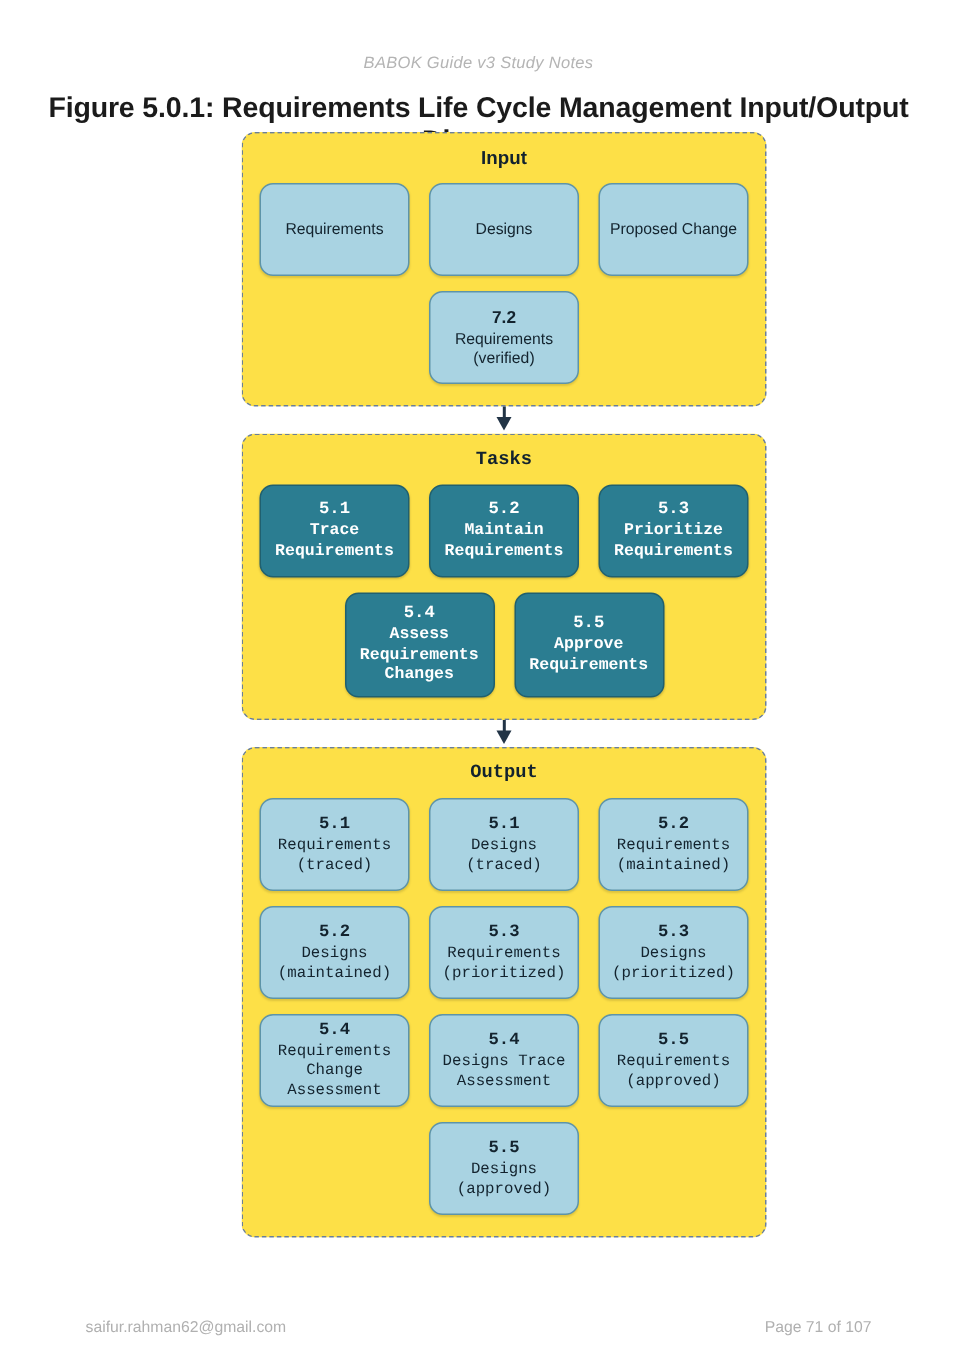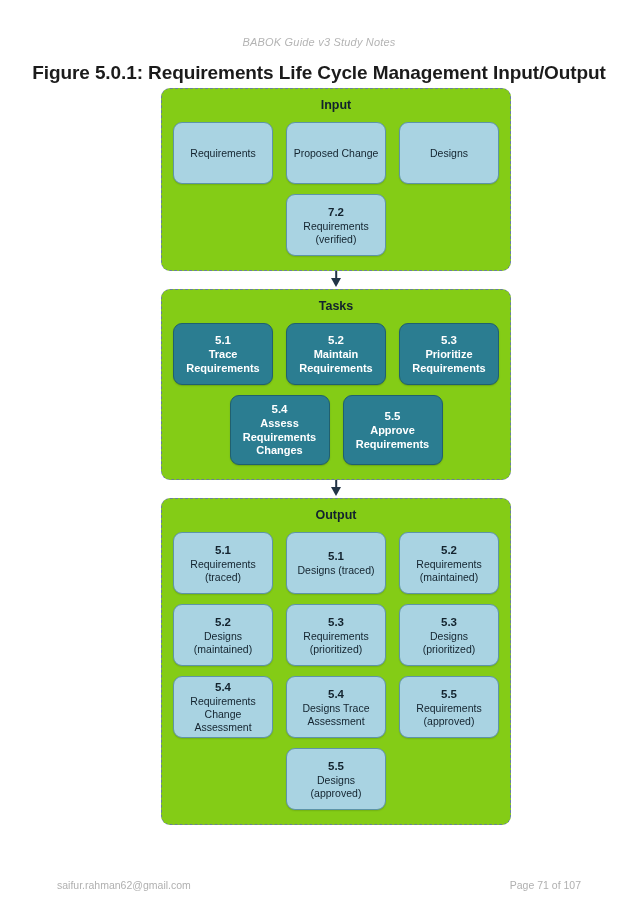--- a/index.html
+++ b/index.html
@@ -55,25 +55,25 @@
     position: absolute;
     left: 161px;
     top: 88px;
     width: 350px;
   }
 
   .section {
     position: relative;
     border: 1.4px dashed #6a7f9a;
     border-radius: 9px;
-    background: #84cc16;
+    background: #fde047;
     box-sizing: border-box;
     padding: 8px 0 14px 0;
   }
-  .section + .arrow-wrap + .section { margin-top: 0; }
+  .section + .arrow-wrap + .section { margin-top: 0; font-family: Liberation Mono, monospace; }
 
   .section-title {
     text-align: center;
     font-size: 12.5px;
     font-weight: bold;
     color: #12222e;
     margin: 1px 0 10px 0;
   }
 
   
@@ -171,24 +171,24 @@
 <div class="figure-title">Figure 5.0.1: Requirements Life Cycle Management Input/Output Diagram</div>
 
 <div class="diagram" id="diagram-root">
     <div class="section">
       <div class="section-title">Input</div>
       <div class="row">
         <div class="node light h-input">
           <div class="lbl">Requirements</div>
         </div>
         <div class="node light h-input">
+          <div class="lbl">Designs</div>
+        </div>
+        <div class="node light h-input">
           <div class="lbl">Proposed Change</div>
-        </div>
-        <div class="node light h-input">
-          <div class="lbl">Designs</div>
         </div>
       </div>
       <div class="row">
         <div class="node light h-input2">
           <div class="num">7.2</div>
           <div class="lbl">Requirements (verified)</div>
         </div>
       </div>
     </div>
     <div class="arrow-wrap">

